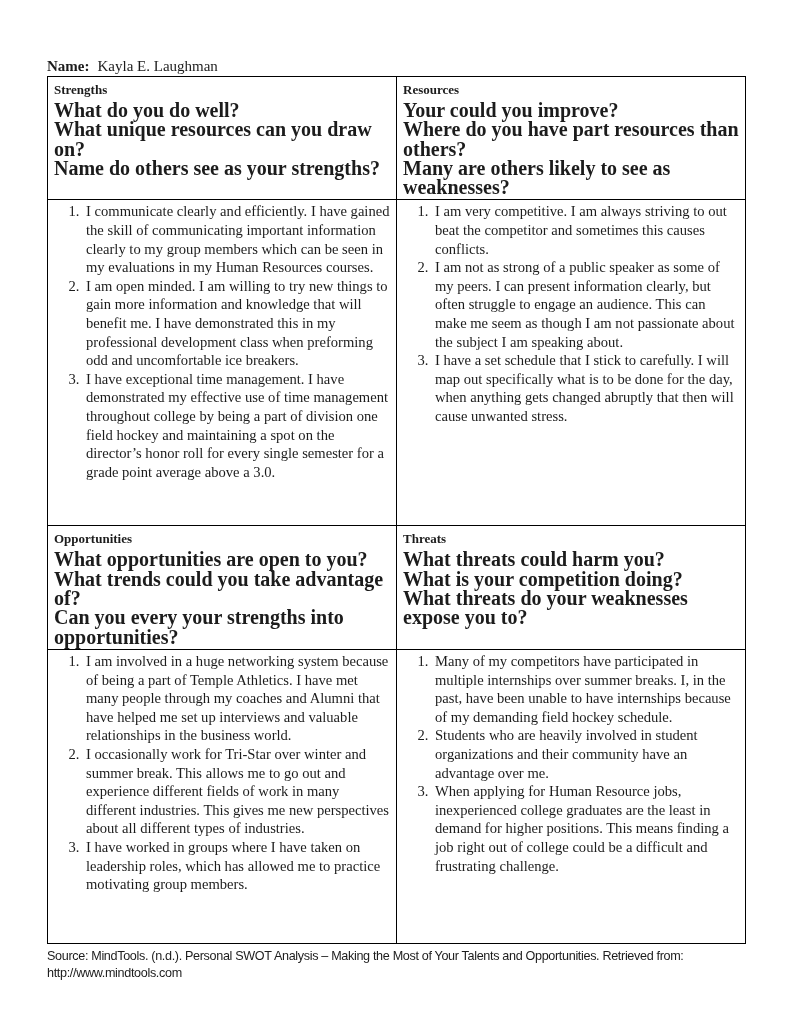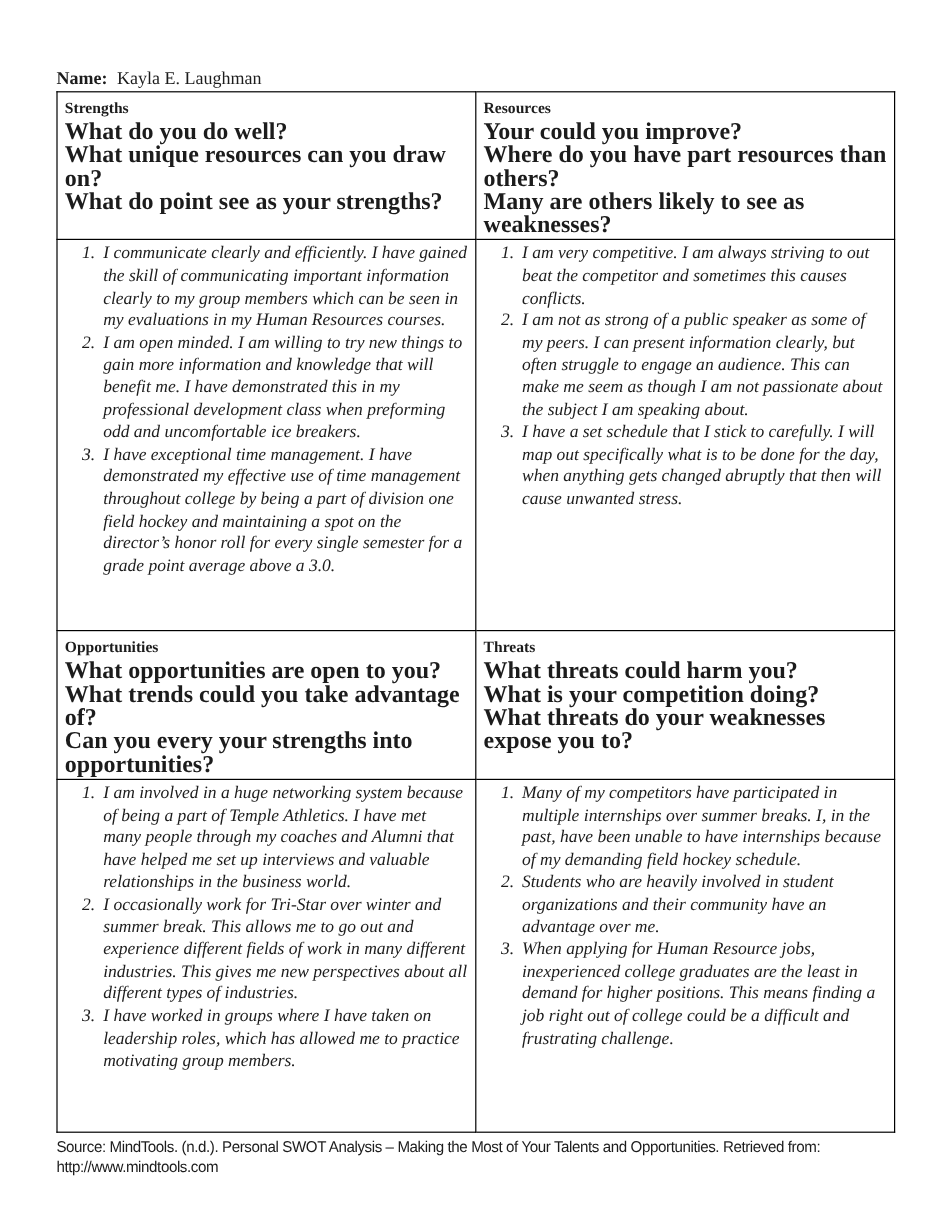--- a/index.html
+++ b/index.html
@@ -50,21 +50,20 @@
     line-height: 19.3px;
     font-weight: bold;
   }
   tr.hdr-row-1 td { height: 83px; }
   tr.body-row-1 td { height: 326px; }
   tr.hdr-row-2 td { height: 82px; }
   tr.body-row-2 td { height: 294px; }
   ol.items {
     margin: 0;
     padding-left: 29px;
-    font-style: italic;
   }
   ol.items li {
     padding-left: 3px;
   }
   .source {
     margin-top: 3px;
     font-family: "Liberation Sans", sans-serif;
     font-size: 13px;
     line-height: 17.5px;
     letter-spacing: -0.35px;
@@ -88,21 +87,21 @@
         <col style="width:349px">
         <col style="width:349px">
       </colgroup>
 
     <tbody>
         <tr class="hdr-row-1">
       <td class="hdr">
         <div class="q-title">Strengths</div>
         <div class="q-line">What do you do well?</div>
         <div class="q-line">What unique resources can you draw on?</div>
-        <div class="q-line">What do point see as your strengths?</div>
+        <div class="q-line">Name do others see as your strengths?</div>
       </td>
       <td class="hdr">
         <div class="q-title">Resources</div>
         <div class="q-line">Your could you improve?</div>
         <div class="q-line">Where do you have part resources than others?</div>
         <div class="q-line">Many are others likely to see as weaknesses?</div>
       </td>
     </tr>
 
     <tr class="body-row-1">

